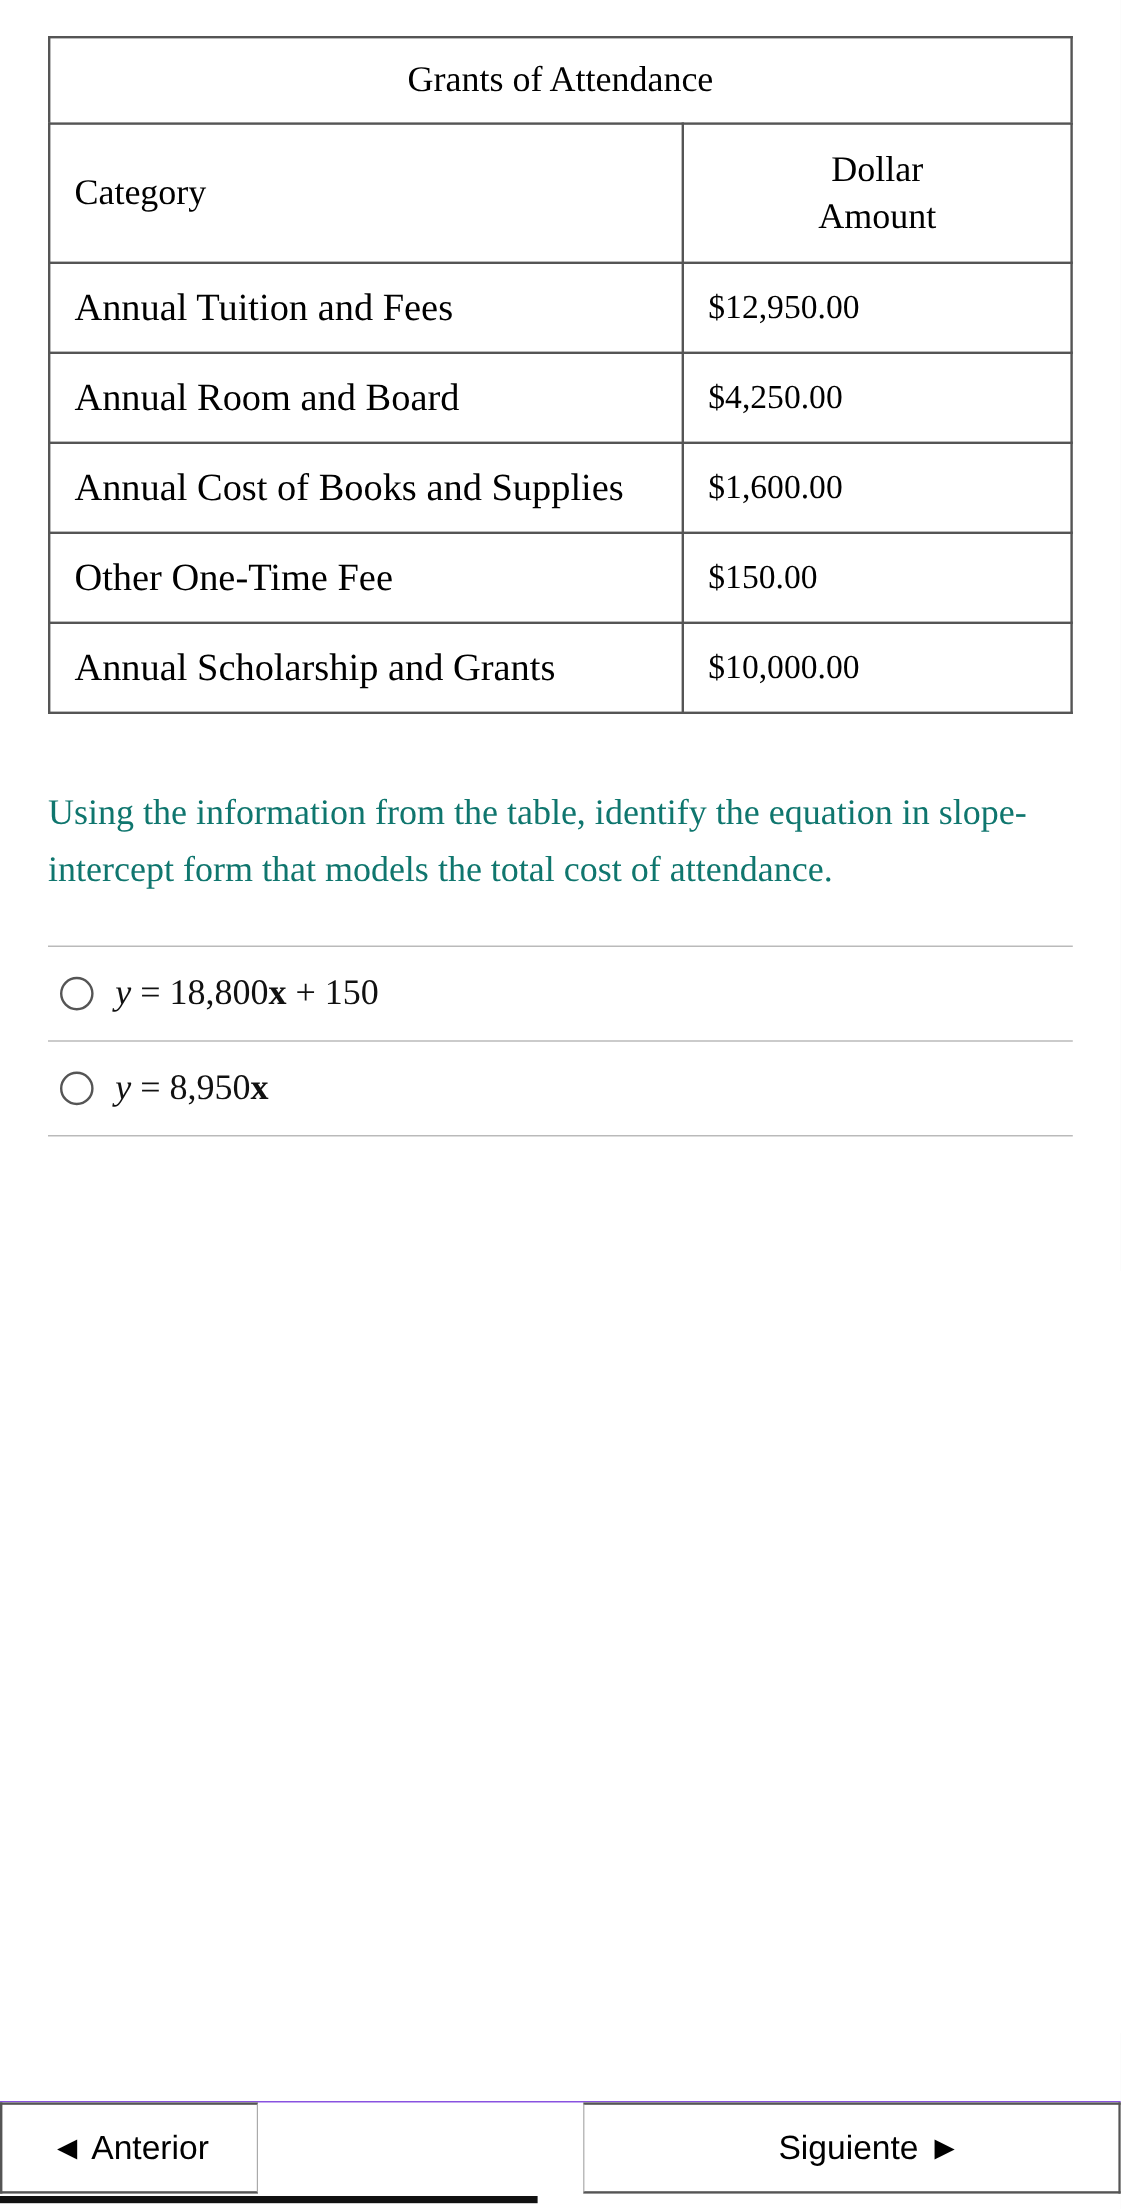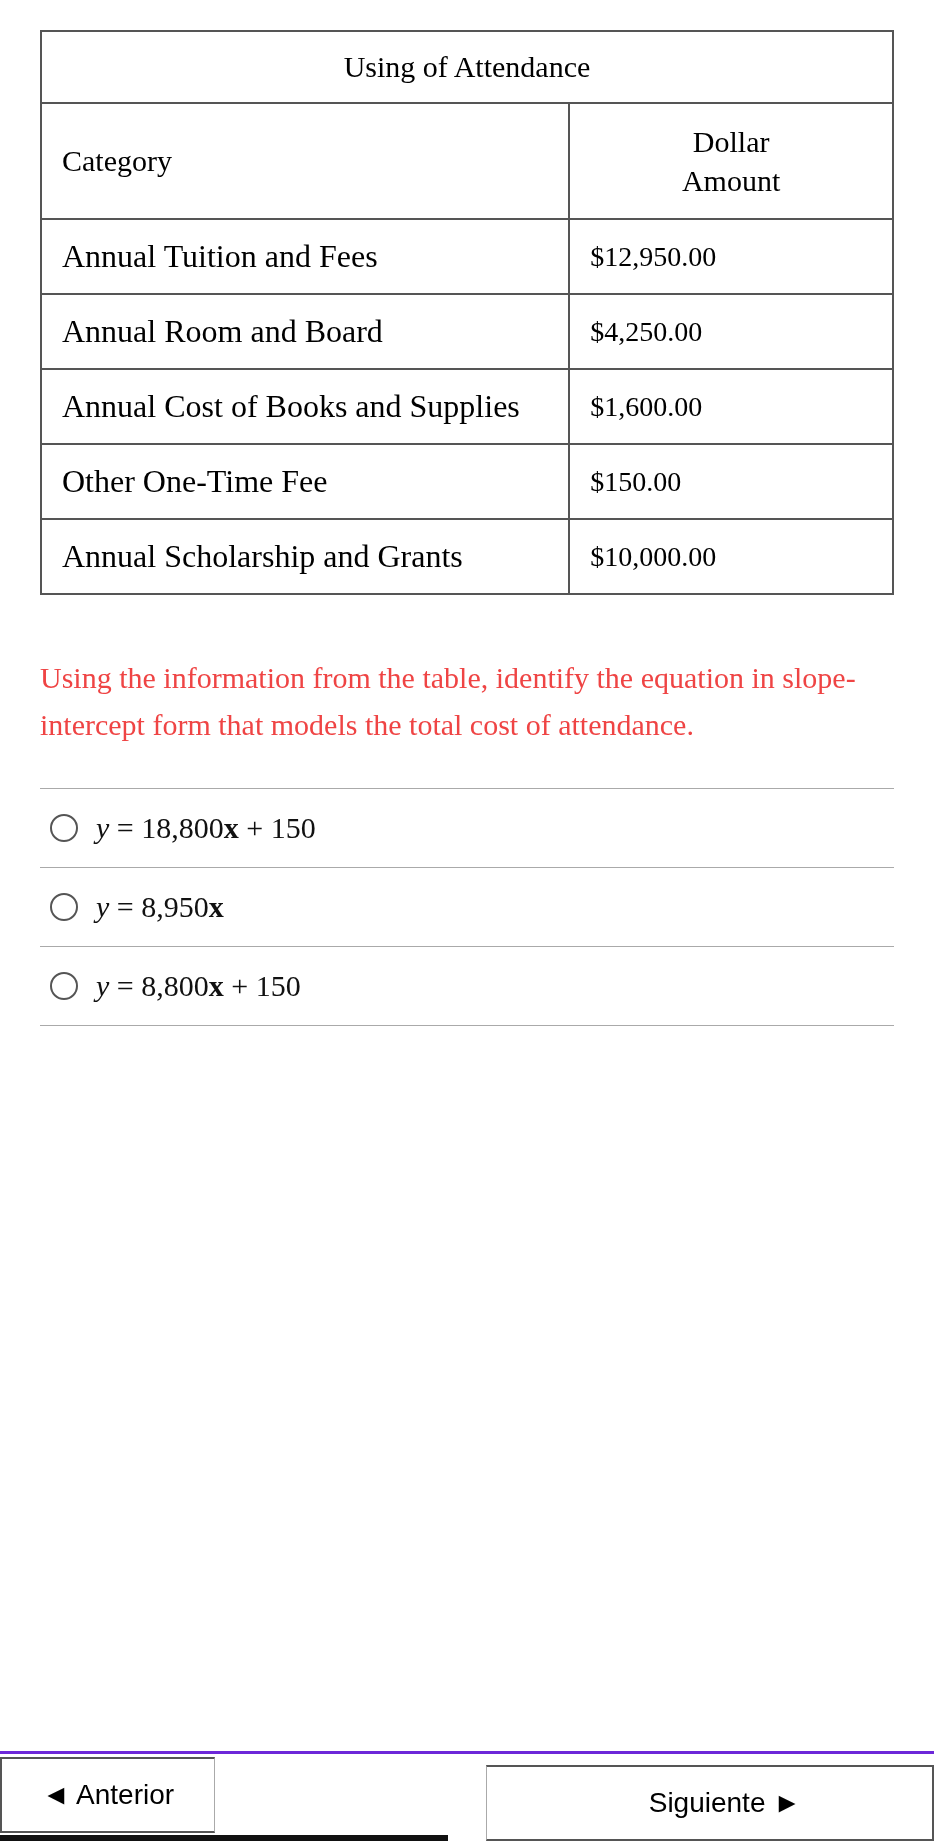--- a/index.html
+++ b/index.html
@@ -86,21 +86,21 @@
       text-align: left;
       vertical-align: middle;
       margin-top: 32px;
     }
 
     
     .question-text {
       font-size: 30px;
       line-height: 1.55;
       margin-bottom: 40px;
-      color: #ef4444;
+      color: #0f766e;
     }
 
     
     .divider {
       width: 100%;
       border: none;
       border-top: 1.5px solid #aaa;
       margin-bottom: 0;
     }
 
@@ -150,22 +150,22 @@
     .answer-text strong {
       font-weight: bold;
     }
 
     
     .bottom-nav {
       width: 934px;
       display: flex;
       flex-direction: row;
       justify-content: space-between;
-      align-items: flex-end;
-      border-top: 3px solid #6d28d9;
+      align-items: flex-start;
+      border-top: 1px solid #6d28d9;
       margin-top: auto;
       min-height: 90px;
     }
 
     .nav-button {
       width: 48%;
       background: #fff;
       border: 2px solid #555;
       font-size: 28px;
       padding: 20px 10px;
@@ -193,21 +193,21 @@
       margin-top: 2px;
     }
   </style>
 </head>
 <body>
 
 <div class="page-container">
   <div class="content-area">
 
     <table class="costs-table">
-      <caption>Using of Attendance</caption>
+      <caption>Grants of Attendance</caption>
       <thead>
         <tr>
           <th class="col-category">
             <span>Category</span>
           </th>
           <th class="col-amount">
             Dollar<br>Amount
           </th>
         </tr>
       </thead>
@@ -242,24 +242,20 @@
     <div class="answer-options">
 
     <div class="answer-option">
           <div class="radio-circle"></div>
           <span class="answer-text"><em>y</em> = 18,800<strong>x</strong> + 150</span>
         </div>
         <div class="answer-option">
           <div class="radio-circle"></div>
           <span class="answer-text"><em>y</em> = 8,950<strong>x</strong></span>
         </div>
-        <div class="answer-option">
-          <div class="radio-circle"></div>
-          <span class="answer-text"><em>y</em> = 8,800<strong>x</strong> + 150</span>
-        </div>
       </div>
 
   </div>
 
   <div class="bottom-nav">
     <div style="width:48%; display:flex; flex-direction:column; align-items:stretch;">
       <button class="nav-button anterior">◄  Anterior</button>
       <div class="anterior-bar"></div>
     </div>
     <div style="width:4%;"></div>

